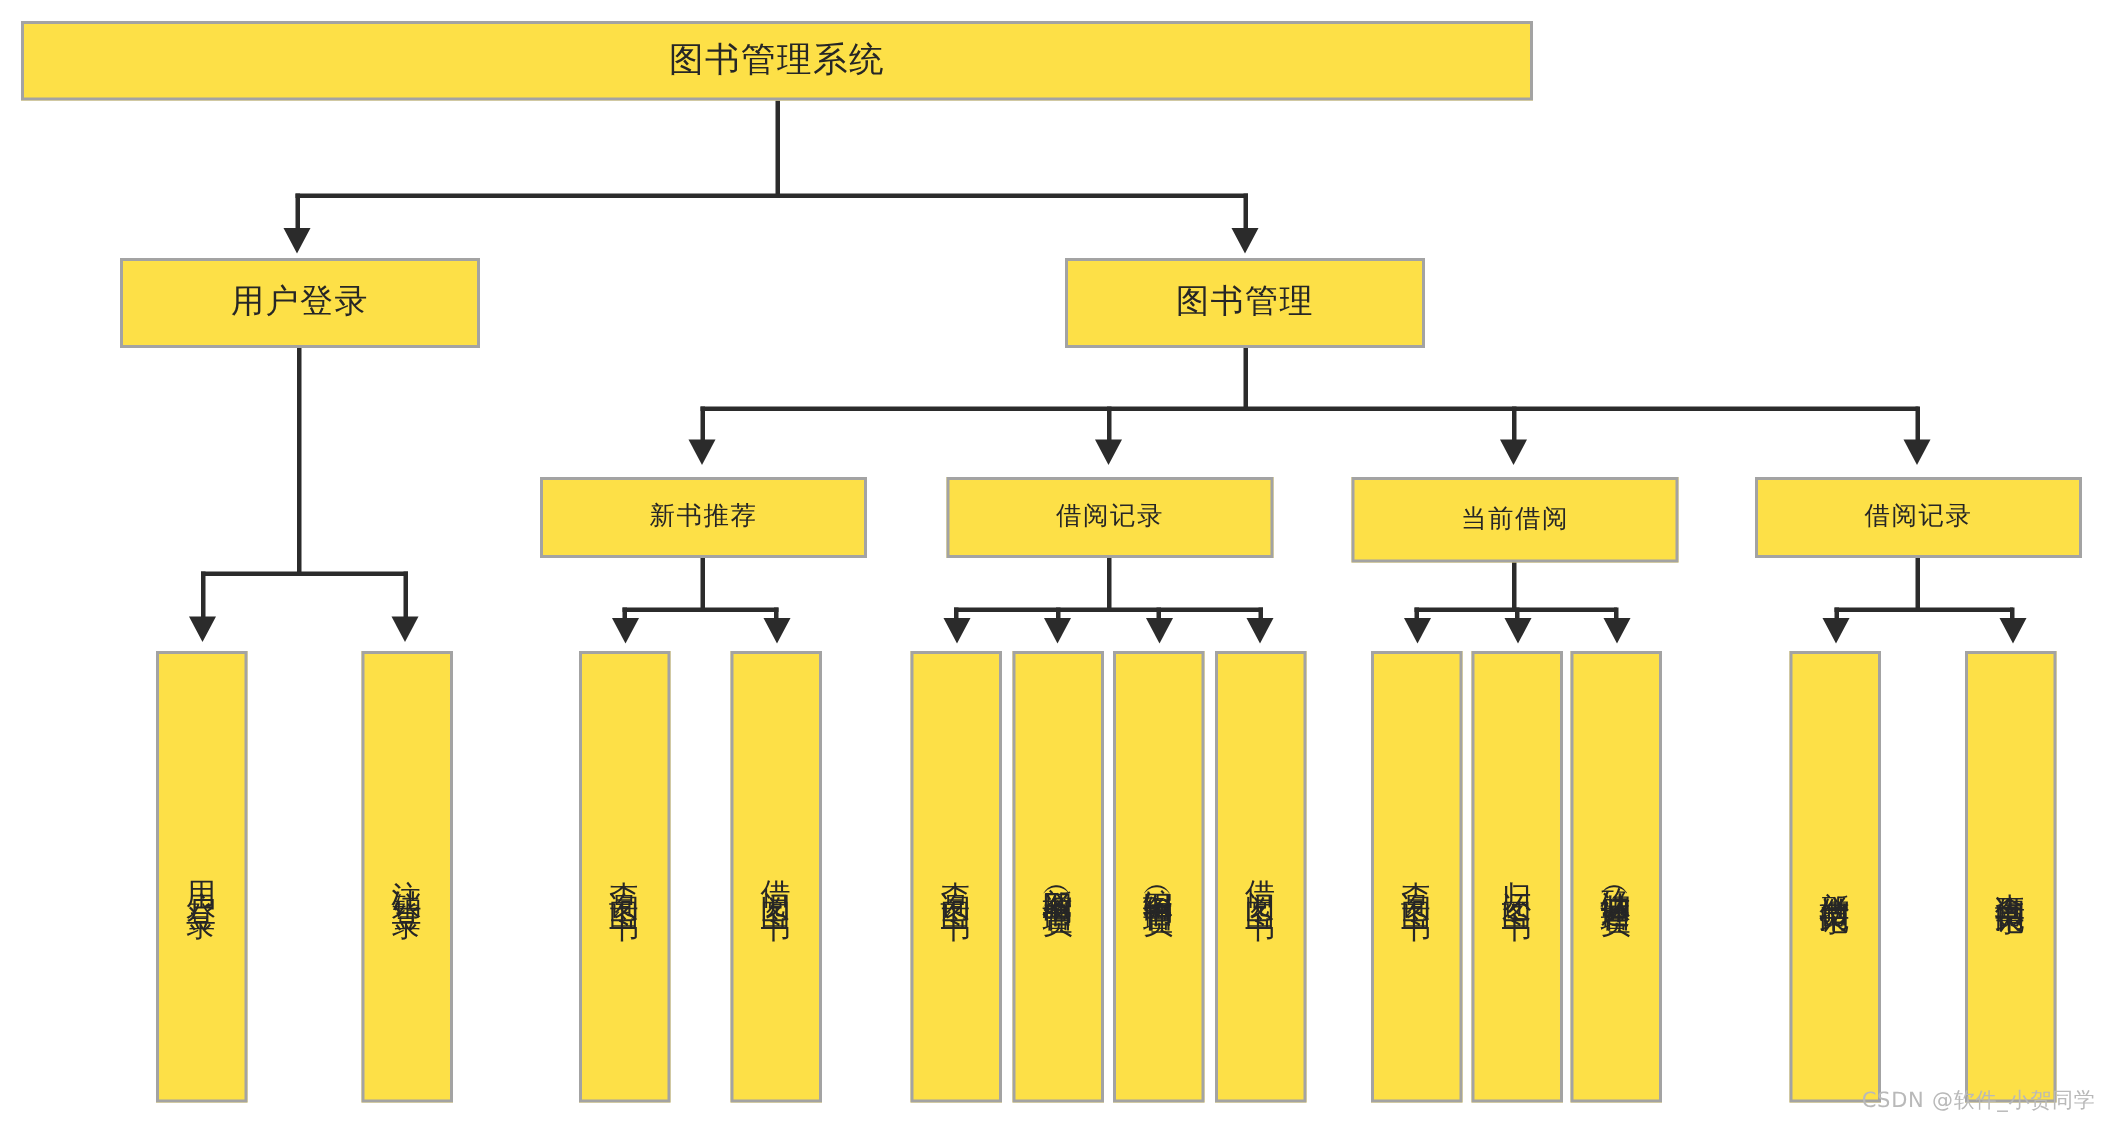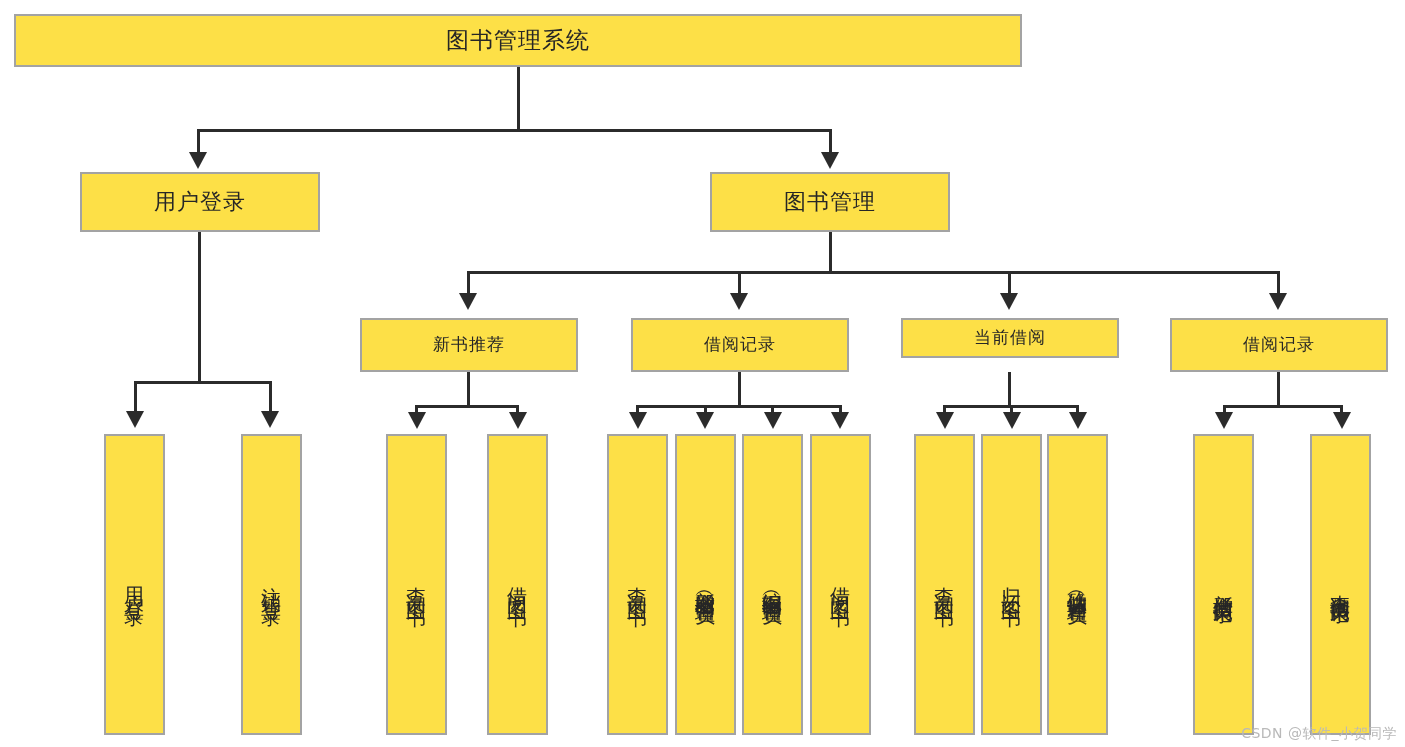--- a/index.html
+++ b/index.html
@@ -125,21 +125,21 @@
   <div class="arrow" style="left:730px; top:293px;"></div>
   <div class="arrow" style="left:1000px; top:293px;"></div>
   <div class="arrow" style="left:1269px; top:293px;"></div>
 
   <div class="node l3" style="left:360px; top:318px; width:218px; height:54px;">
     <span class="lbl">新书推荐</span>
   </div>
   <div class="node l3" style="left:631px; top:318px; width:218px; height:54px;">
     <span class="lbl">借阅记录</span>
   </div>
-  <div class="node l3" style="left:901px; top:318px; width:218px; height:40px;align-items:center;">
+  <div class="node l3" style="left:901px; top:318px; width:218px; height:57px;align-items:center;">
     <span class="lbl">当前借阅</span>
   </div>
   <div class="node l3" style="left:1170px; top:318px; width:218px; height:54px;">
     <span class="lbl">借阅记录</span>
   </div>
 
   <div class="ln v" style="left:467px; top:372px; height:34px;"></div>
   <div class="ln h" style="left:415px; top:405px; width:104px;"></div>
   <div class="ln v" style="left:415px; top:405px; height:10px;"></div>
   <div class="ln v" style="left:516px; top:405px; height:10px;"></div>

